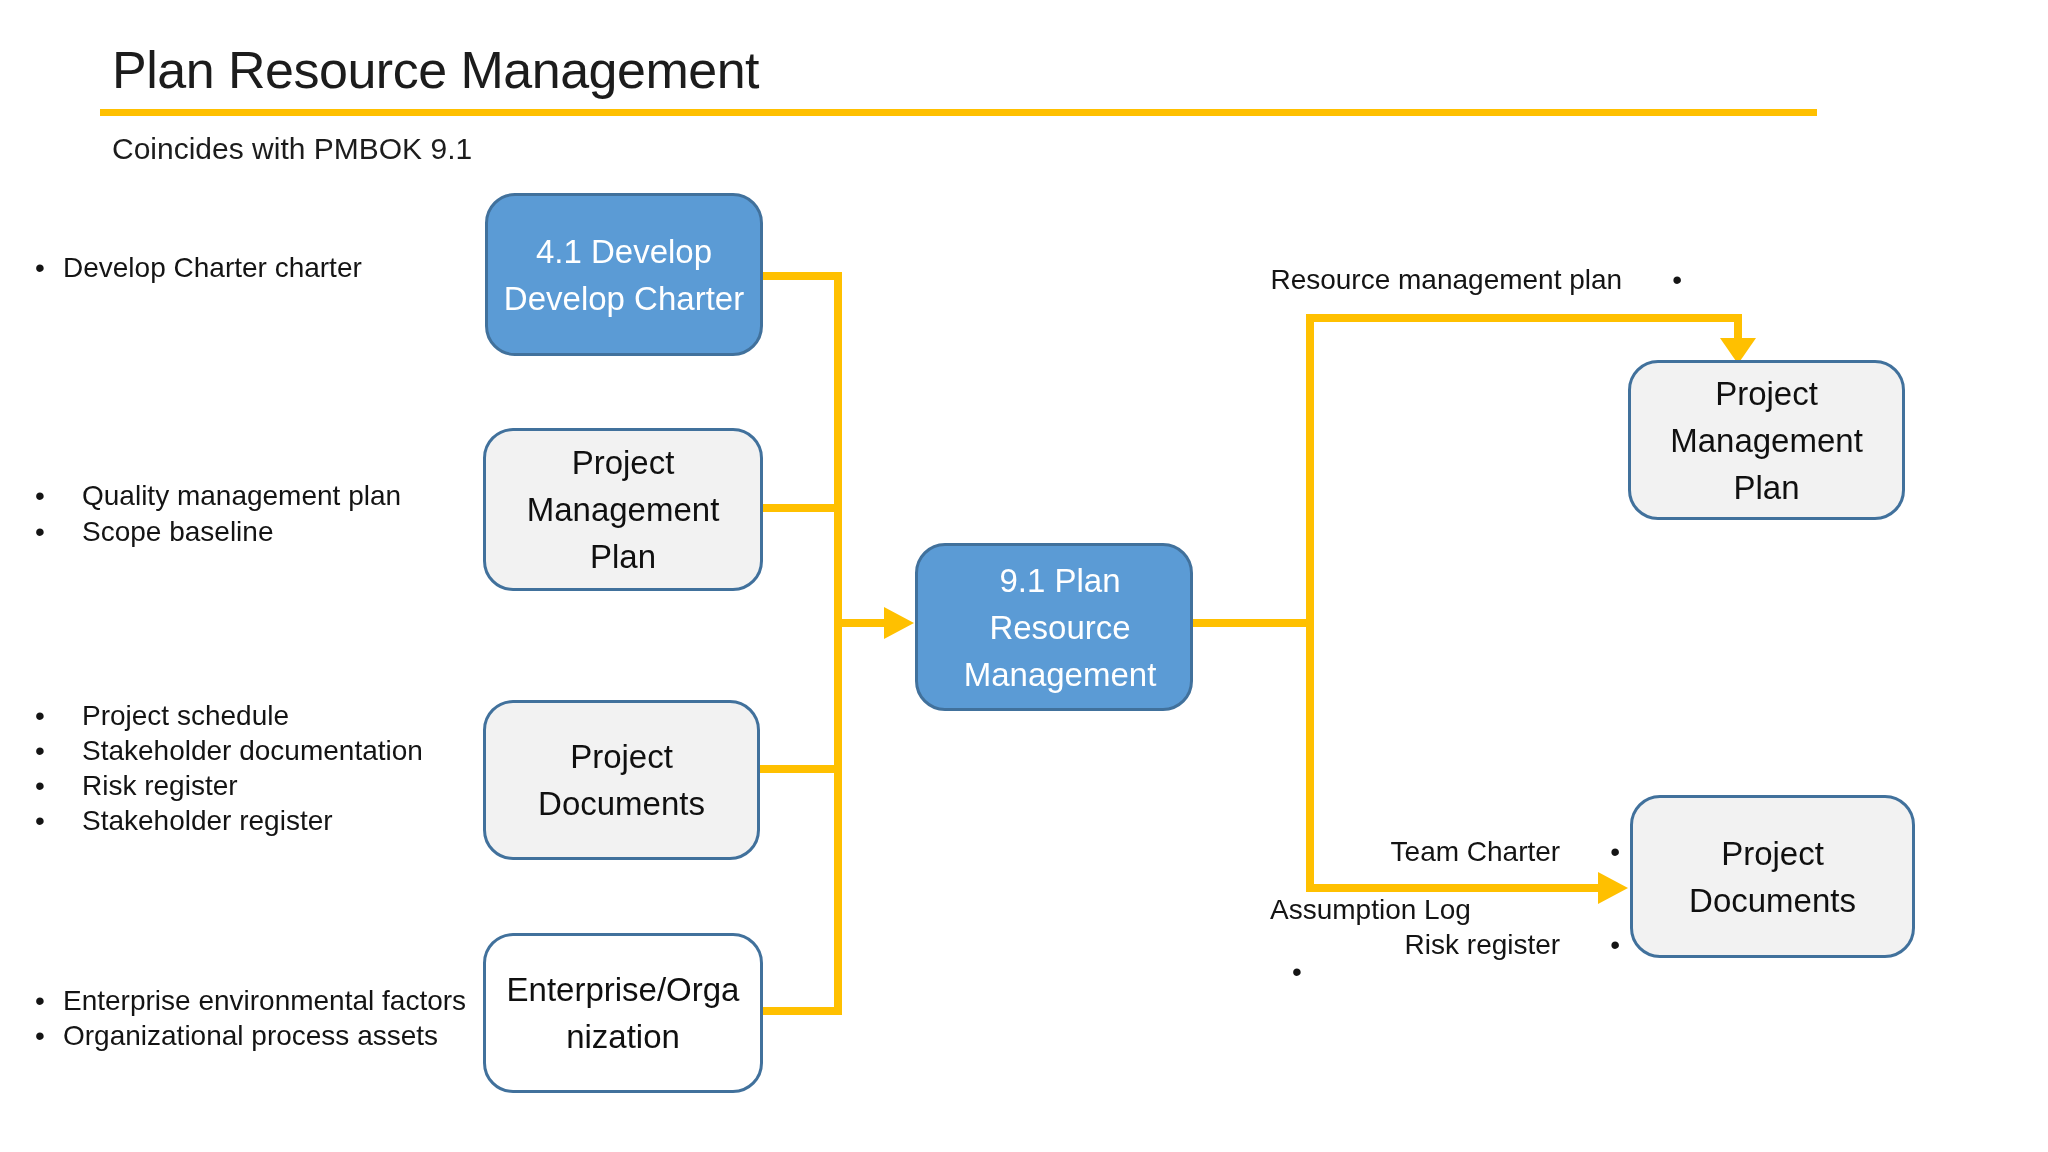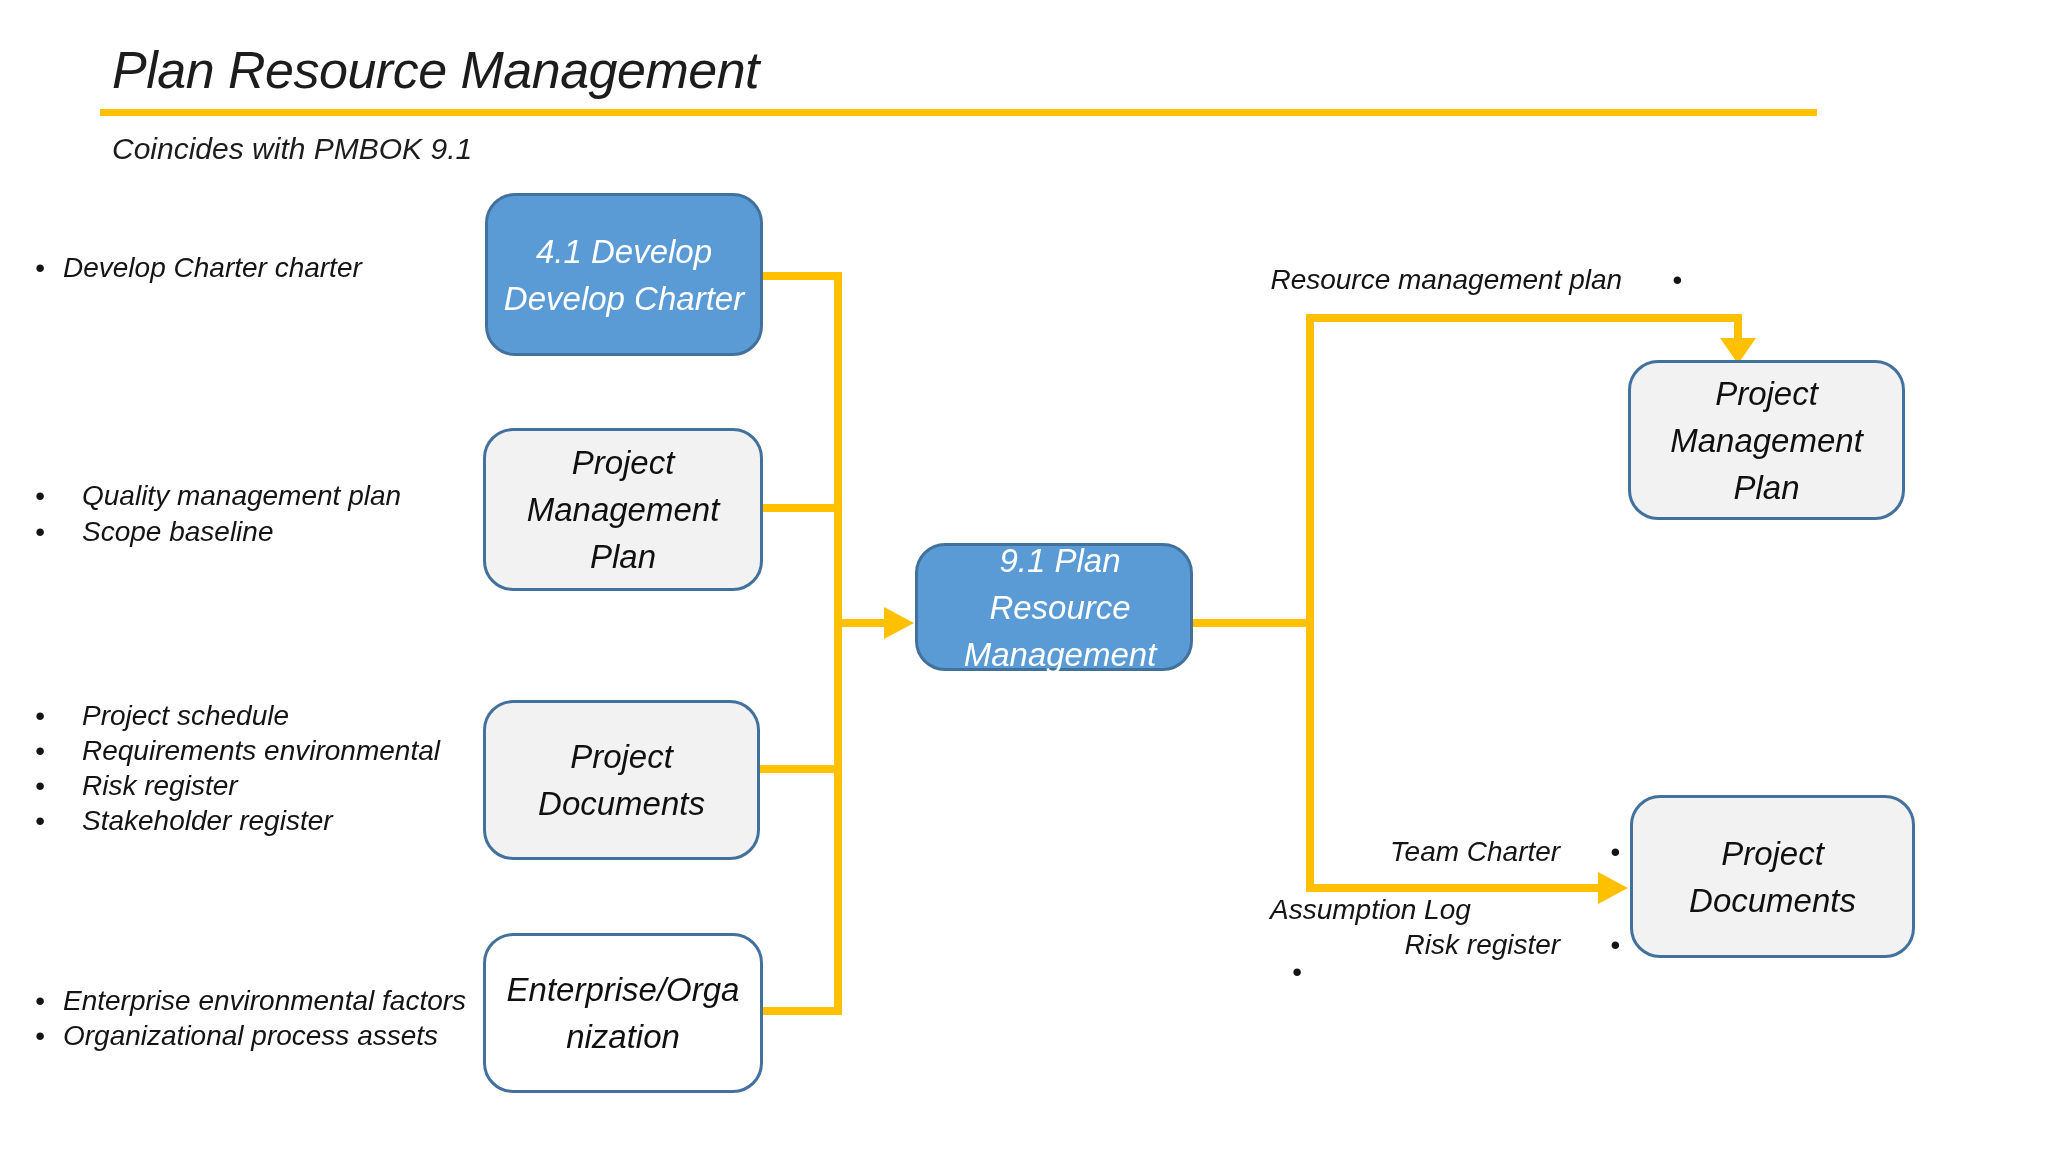--- a/index.html
+++ b/index.html
@@ -1,18 +1,18 @@
 <!DOCTYPE html>
 <html style="--accent-gold: #FFC000; --process-fill: #5B9BD5; --process-border: #41719C; --doc-fill: #F2F2F2; --plain-fill: #FFFFFF; --text-dark: #1A1A1A; --text-light: #FFFFFF;"><head>
 <meta charset="utf-8">
 <style>
   html,body { margin:0; padding:0; background:#ffffff; }
   .canvas {
     position:relative; width:2048px; height:1152px; background:#ffffff;
-    font-family:"Liberation Sans", sans-serif; overflow:hidden; color:var(--text-dark,#1a1a1a);font-style:italic;
+    font-family:"Liberation Sans", sans-serif; overflow:hidden; color:var(--text-dark,#1a1a1a);
   }
   .abs { position:absolute; }
 
   
   .title { left:112px; top:40px; font-size:52px; line-height:60px; letter-spacing:-0.5px; color:#1c1c1c; }
   .title-rule { left:100px; top:109px; width:1717px; height:7px; background:var(--accent-gold,#FFC000); }
   .subtitle { left:112px; top:131px; font-size:30px; line-height:36px; color:#1c1c1c; }
 
   
   .bullet-group { position:absolute; }
@@ -73,21 +73,21 @@
     </div>
   </div>
 
   <div class="bullet-group wide bl-35" style="left:35px; top:698px;">
     <div class="bullet-line">
       <span class="dot">•</span>
       <span>Project schedule</span>
     </div>
     <div class="bullet-line">
       <span class="dot">•</span>
-      <span>Requirements environmental</span>
+      <span>Stakeholder documentation</span>
     </div>
     <div class="bullet-line">
       <span class="dot">•</span>
       <span>Risk register</span>
     </div>
     <div class="bullet-line">
       <span class="dot">•</span>
       <span>Stakeholder register</span>
     </div>
   </div>
@@ -133,21 +133,21 @@
   <div class="node doc" style="left:483px; top:700px; width:277px; height:160px;">
     <div class="ln">Project</div>
     <div class="ln">Documents</div>
   </div>
 
   <div class="node plain" style="left:483px; top:933px; width:280px; height:160px;">
     <div class="ln">Enterprise/Orga</div>
     <div class="ln">nization</div>
   </div>
 
-  <div class="node process" style="left:915px; top:543px; width:278px; height:128px;padding-left:12px;">
+  <div class="node process" style="left:915px; top:543px; width:278px; height:168px;padding-left:12px;">
     <div class="ln">9.1 Plan</div>
     <div class="ln">Resource</div>
     <div class="ln">Management</div>
   </div>
 
   <div class="out-label" style="left:1230px; top:263px; width:452px;">
     <span>Resource management plan</span>
     <span class="dot-after">•</span>
   </div>
 

